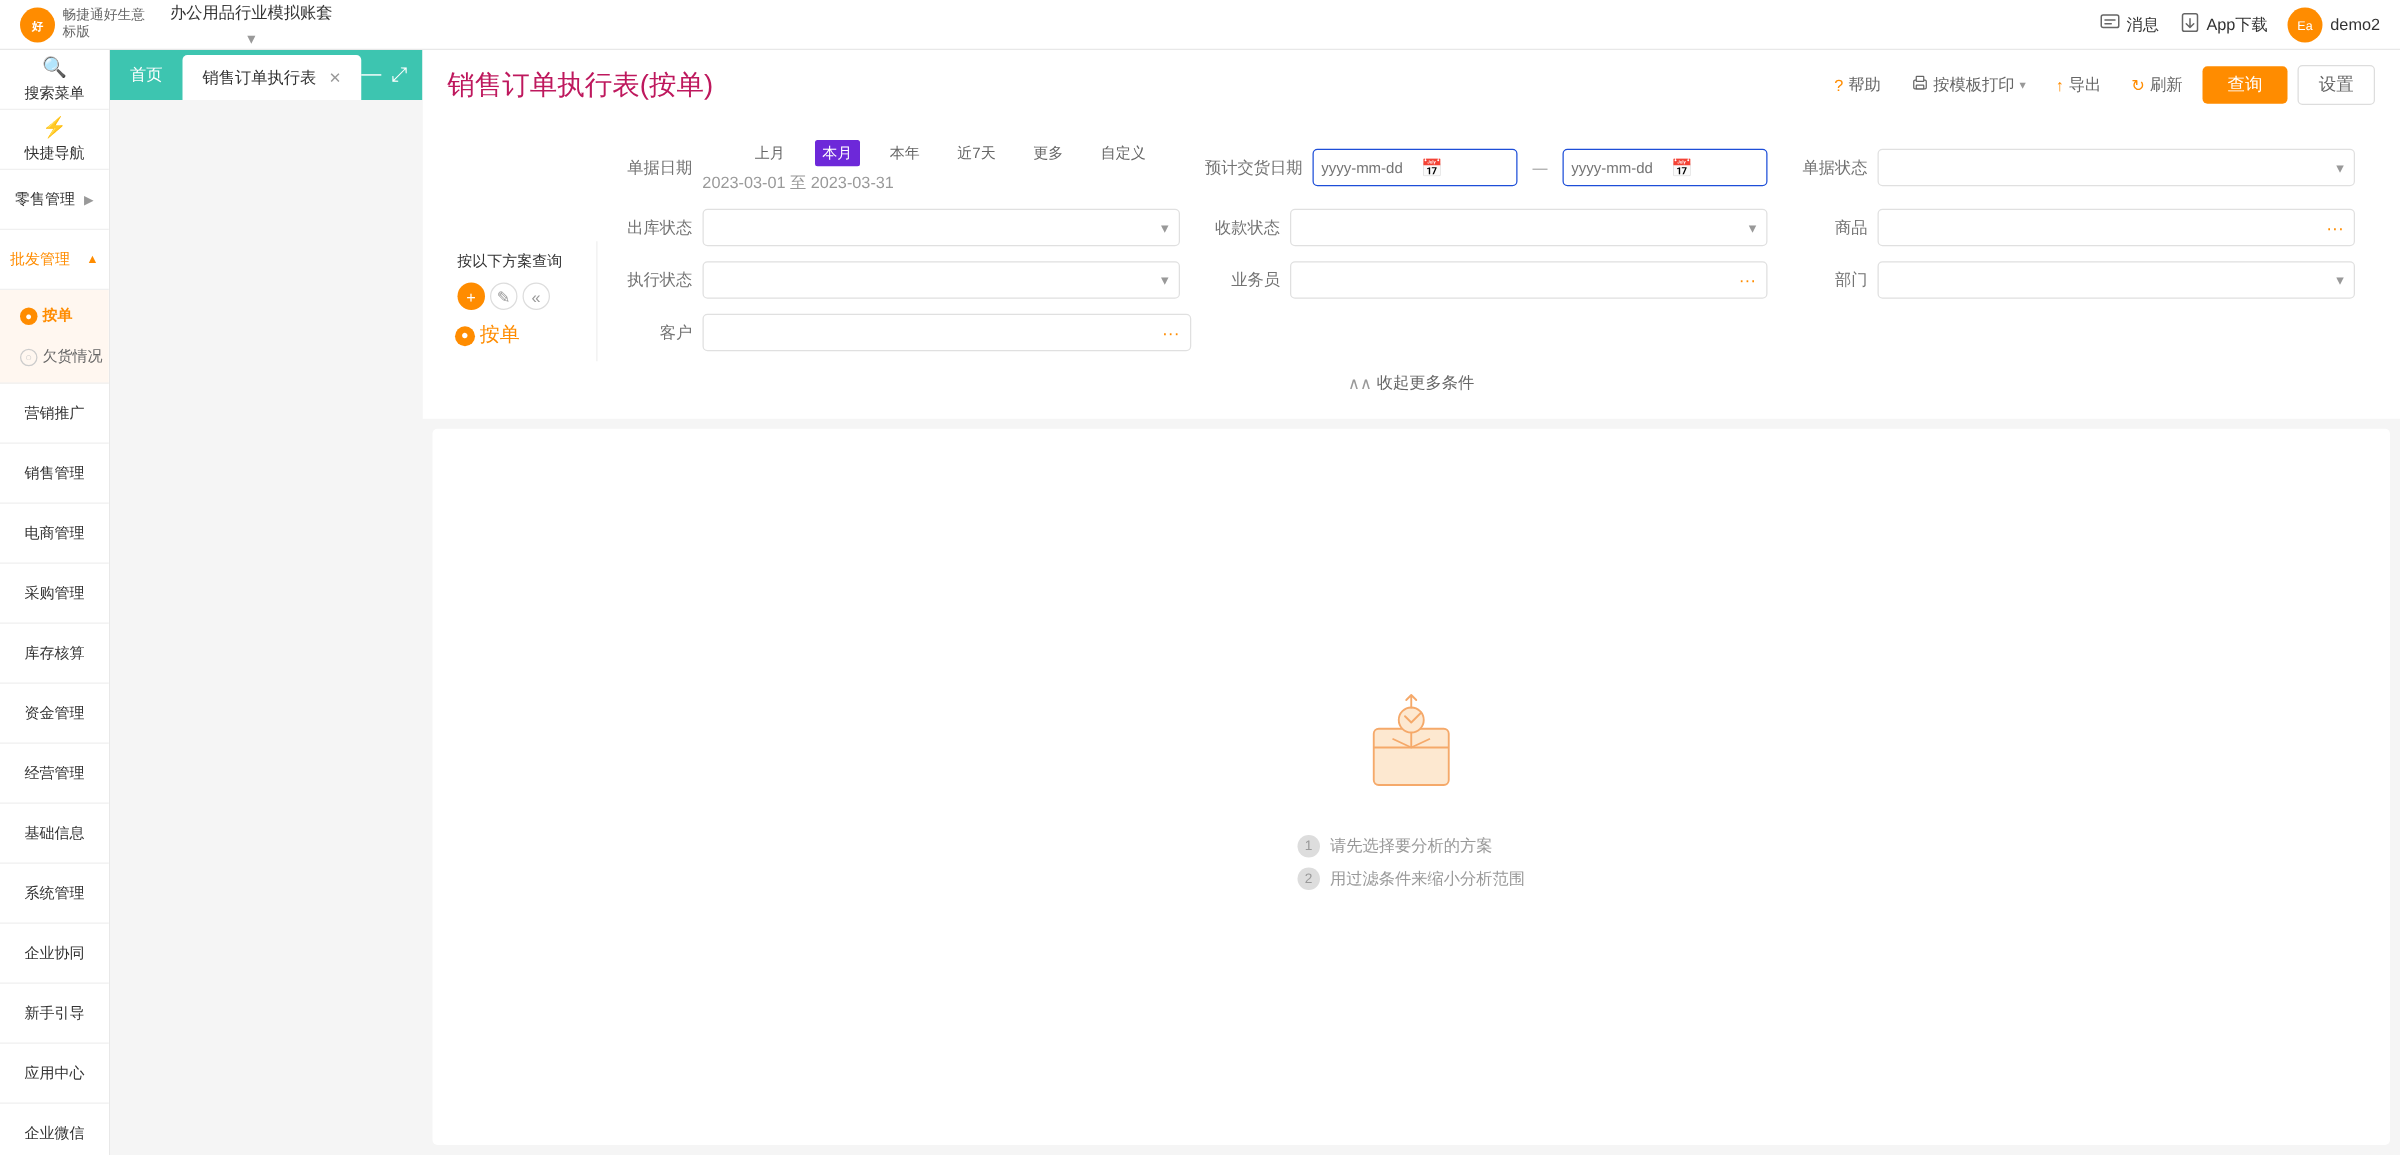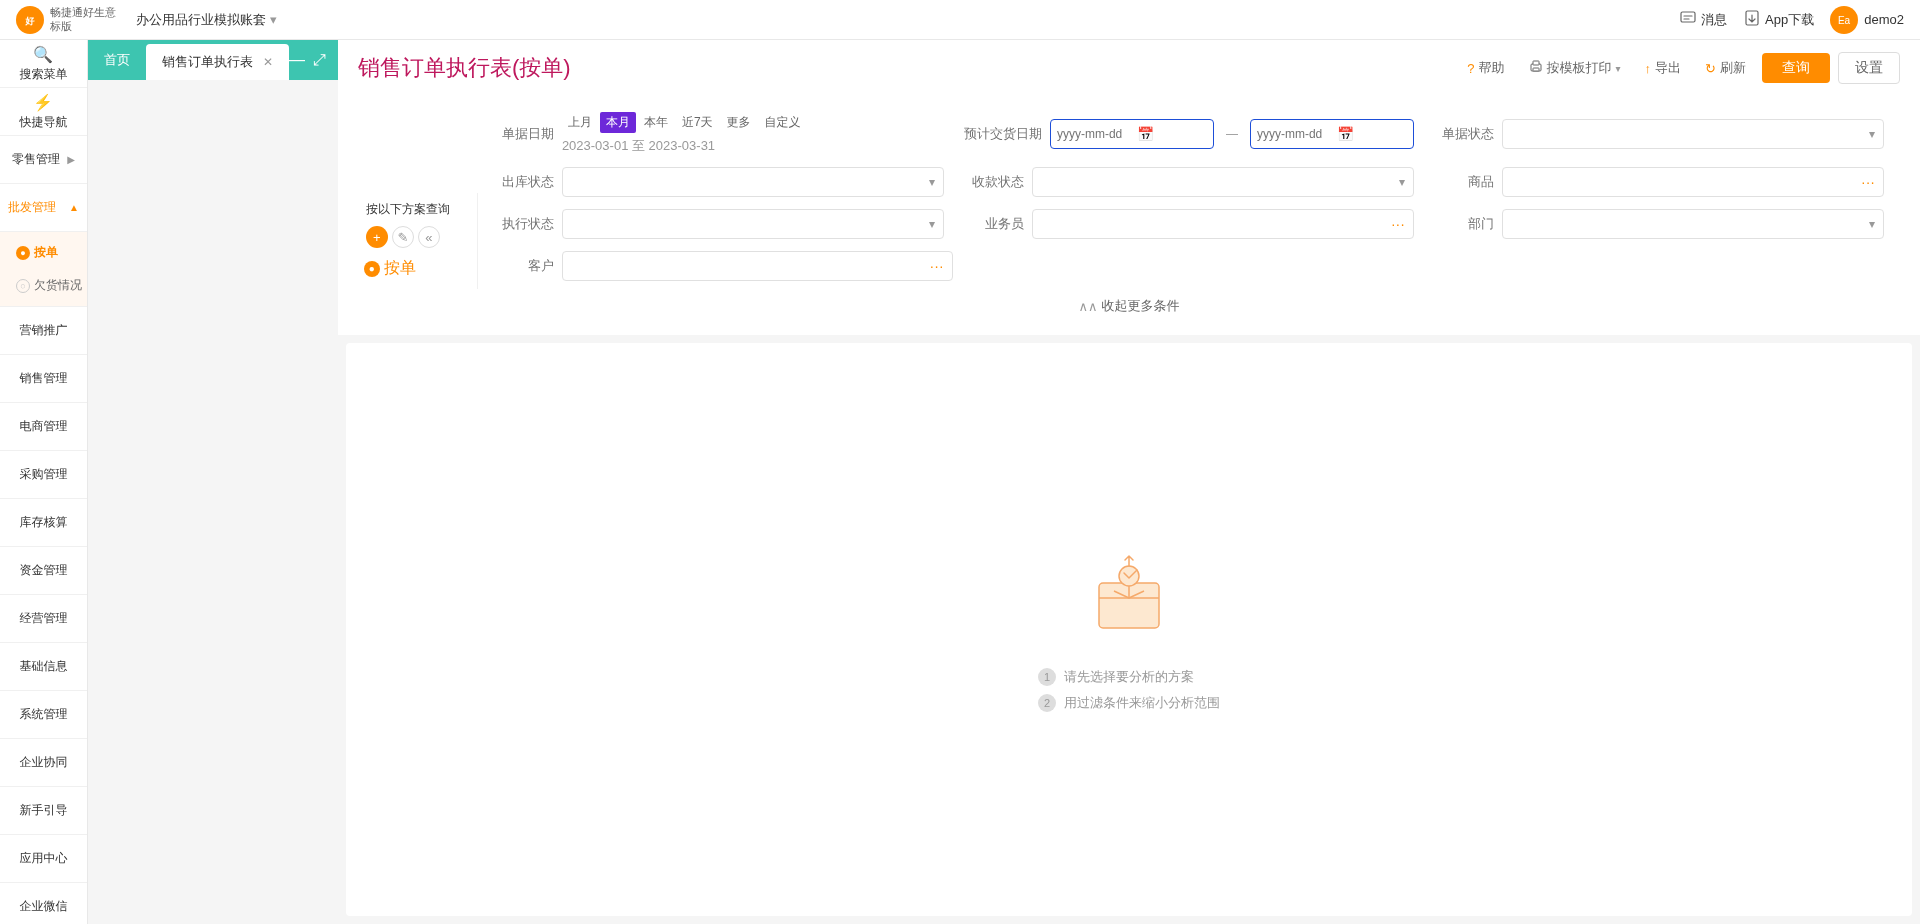--- a/index.html
+++ b/index.html
@@ -43,20 +43,21 @@
       color: #666;
       line-height: 1.2;
     }
     .breadcrumb-area {
       display: flex;
       align-items: center;
       gap: 4px;
       font-size: 13px;
       color: #333;
       margin-left: 12px;
+      flex-direction: column;
     }
     .top-header-right {
       display: flex;
       align-items: center;
       gap: 16px;
     }
     .header-btn {
       display: flex;
       align-items: center;
       gap: 4px;
@@ -615,21 +616,21 @@
             </div>
           </div>
 
           <div class="right-filter-panel">
 
             <div class="filter-grid">
 
               <div class="filter-field">
                 <span class="filter-label">单据日期</span>
                 <div style="flex:1;display:flex;flex-direction:column;gap:2px;">
-                  <div style="display:flex;align-items:center;gap:2px;">
+                  <div style="display:flex;align-items:center;gap:18px;margin-left:36px;">
                     <span class="date-shortcut">上月</span>
                     <span class="date-shortcut active" style="background:#6d28d9;color:white;padding:2px 6px;border-radius:2px;font-size:12px;">本月</span>
                     <span class="date-shortcut">本年</span>
                     <span class="date-shortcut">近7天</span>
                     <span class="date-shortcut">更多</span>
                     <span class="date-shortcut">自定义</span>
                   </div>
                   <div class="date-range-text">2023-03-01 至 2023-03-31</div>
                 </div>
               </div>

